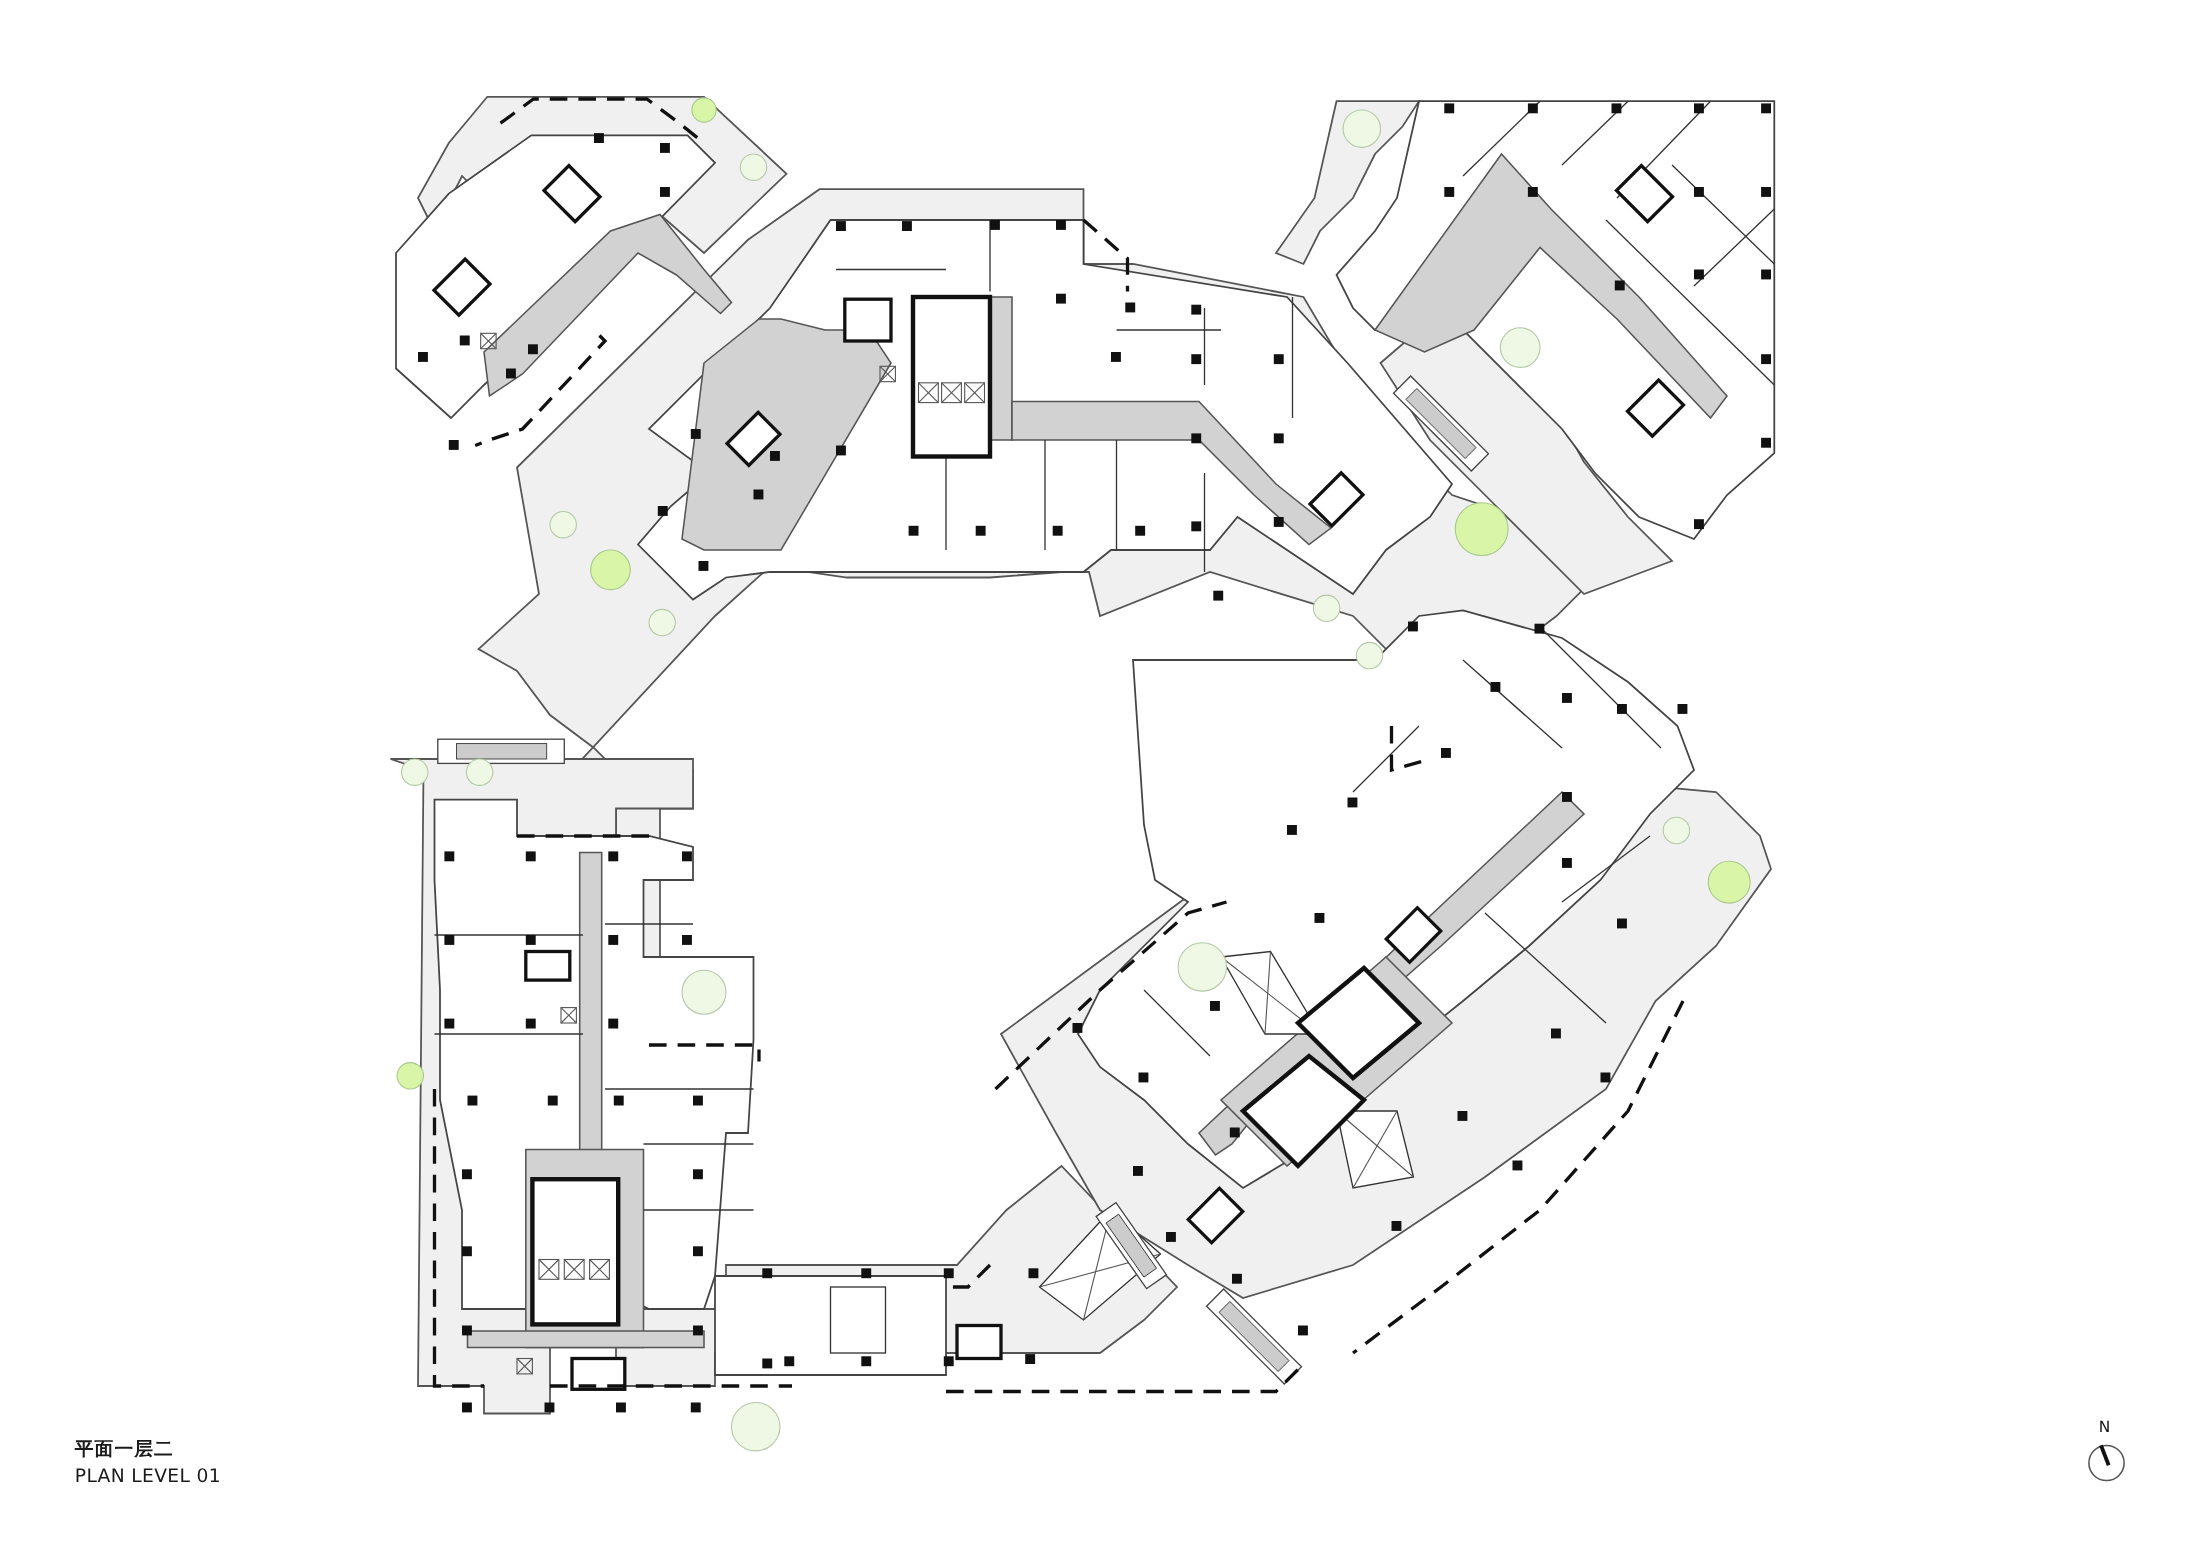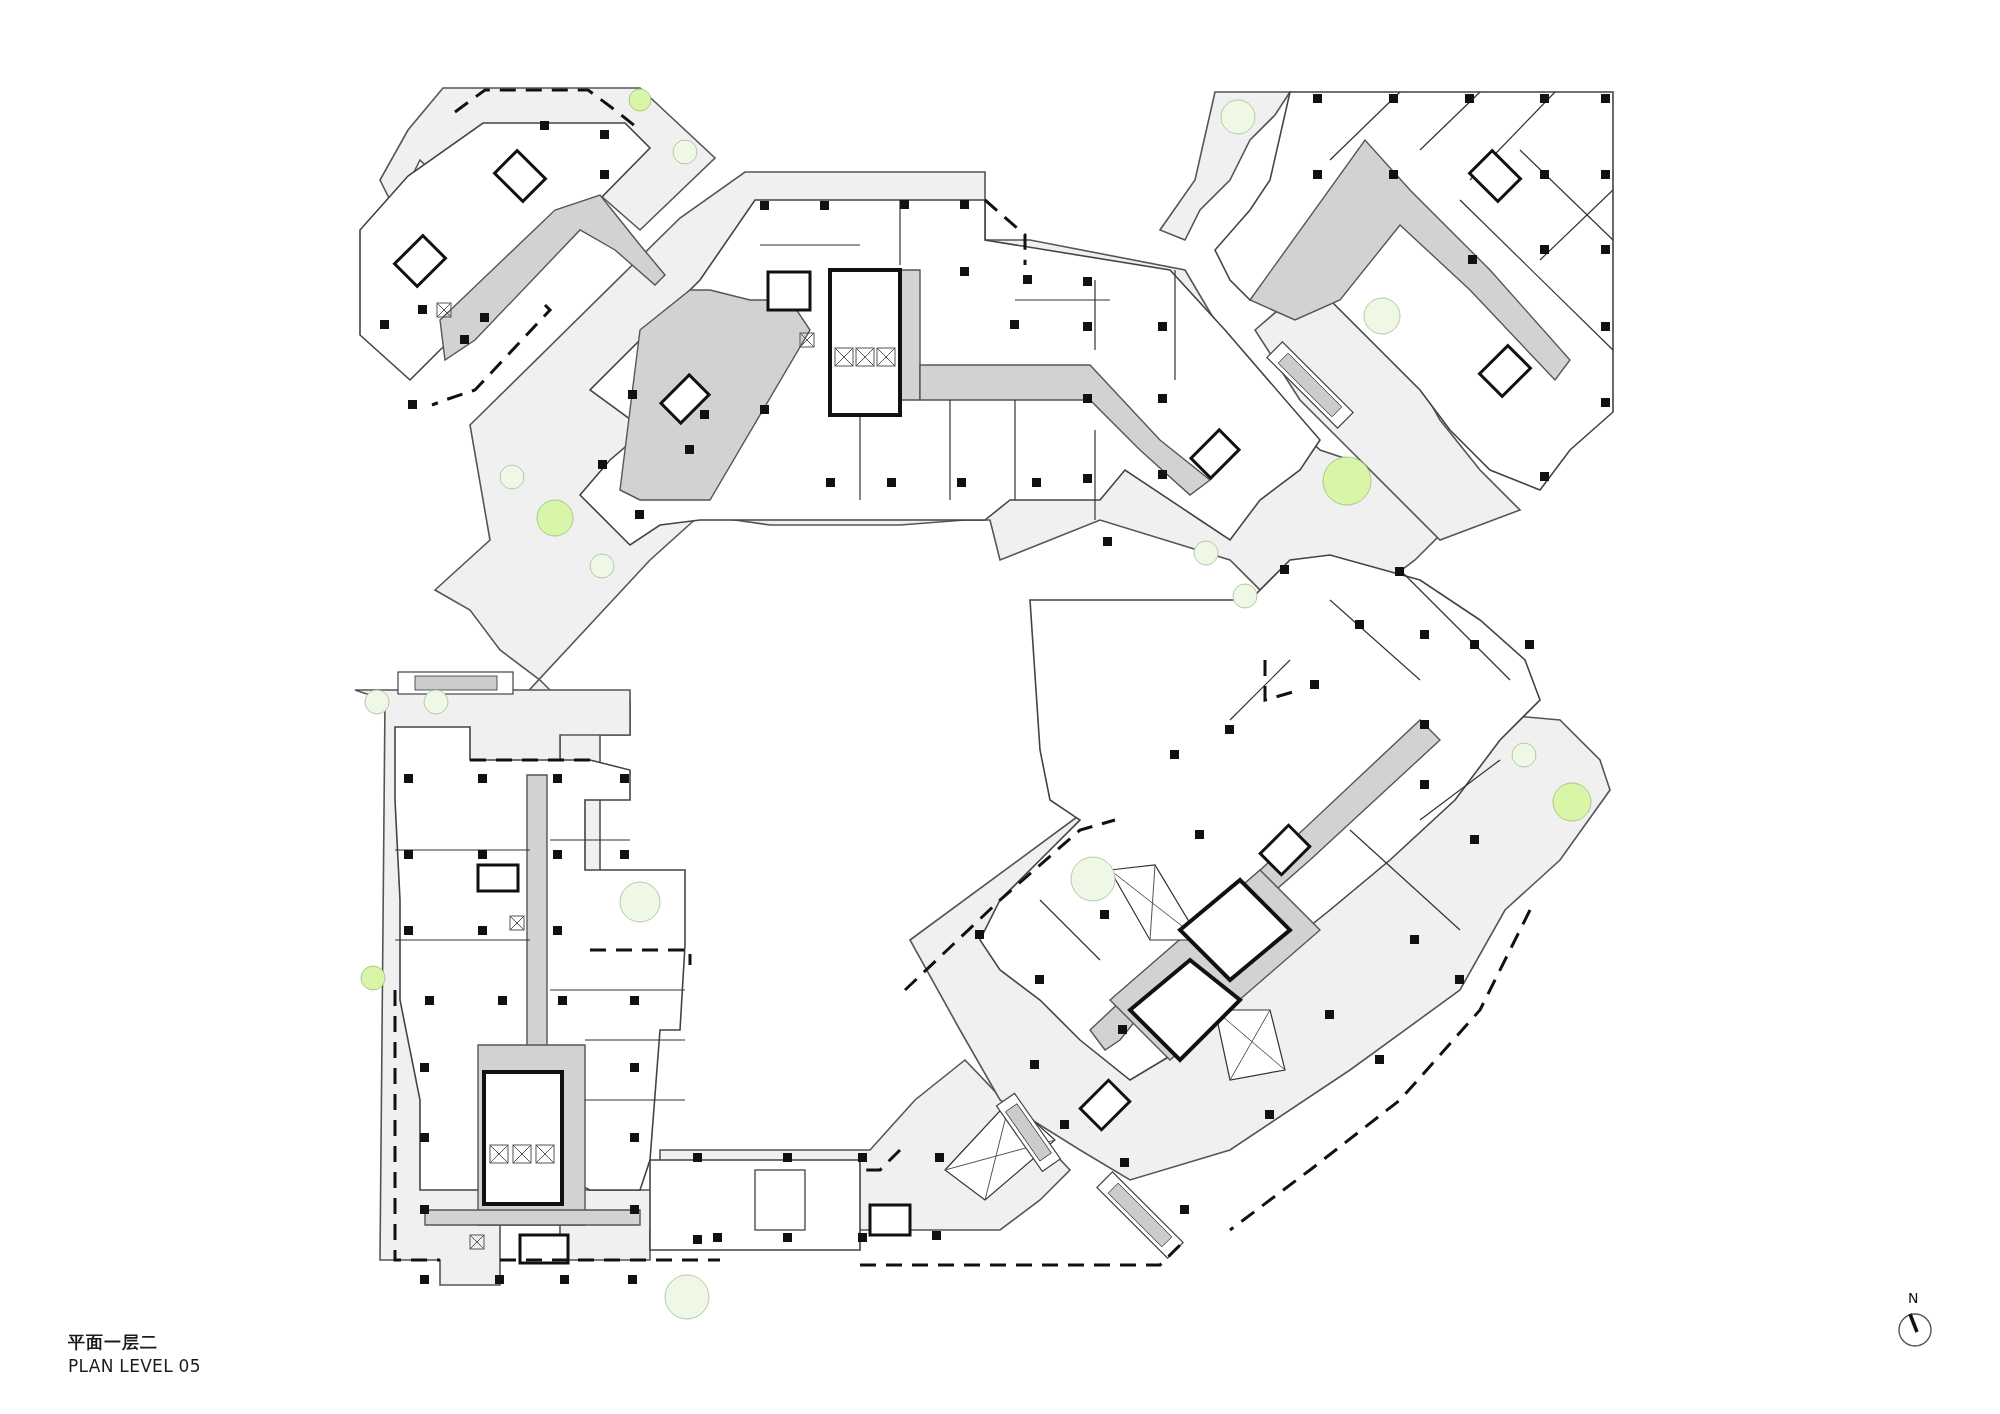--- a/index.html
+++ b/index.html
@@ -1,20 +1,20 @@
 <!DOCTYPE html>
 <html><head>
 <meta charset="utf-8">
 <style>
   html, body { margin: 0; padding: 0; background: #ffffff; }
   body { width: 2000px; height: 1414px; position: relative; overflow: hidden;
          font-family: "Liberation Sans", "DejaVu Sans", sans-serif; }
   #plan { position: absolute; left: 0; top: 0; width: 2000px; height: 1414px; }
   .caption { position: absolute; left: 68px; top: 1306px; color: #1a1a1a; }
-  .caption .cn { font-family: "DejaVu Sans", sans-serif; font-size: 17px; font-weight: bold; letter-spacing: 1px; line-height: 24px; margin-top: 24px; }
+  .caption .cn { font-family: "DejaVu Sans", sans-serif; font-size: 17px; font-weight: bold; letter-spacing: 1px; line-height: 24px; }
   .caption .en { font-family: "DejaVu Sans", sans-serif; font-size: 17px; line-height: 24px; letter-spacing: 0.3px; }
   .north { position: absolute; left: 1890px; top: 1290px; width: 60px; height: 70px; }
   .north .n-label { position: absolute; left: 18px; top: 0; font-family: "DejaVu Sans", sans-serif; font-size: 14px; color: #111; }
   .north svg { position: absolute; left: 0; top: 10px; }
   .walk { fill: #f0f0f0; stroke: #555; stroke-width: 1.6; }
   .unit { fill: #ffffff; stroke: #444; stroke-width: 1.6; }
   .cor { fill: #d2d2d2; stroke: #555; stroke-width: 1.4; }
   .div { stroke: #333; stroke-width: 1.2; fill: none; }
   .thin { stroke: #555; stroke-width: 1; fill: none; }
   .core { fill: #ffffff; stroke: #111; stroke-width: 4; }
@@ -339,21 +339,21 @@
     <circle class="tree-l" cx="373" cy="978" r="12"></circle>
     <circle class="tree-p" cx="1093" cy="879" r="22"></circle>
     <circle class="tree-p" cx="1524" cy="755" r="12"></circle>
     <circle class="tree-l" cx="1572" cy="802" r="19"></circle>
     <circle class="tree-p" cx="687" cy="1297" r="22"></circle>
   </g>
 </svg>
 
 <div class="caption">
   <div class="cn">平面一层二</div>
-  <div class="en">PLAN LEVEL 05</div>
+  <div class="en">PLAN LEVEL 01</div>
 </div>
 
 <div class="north">
   <span class="n-label">N</span>
   <svg width="50" height="50" viewBox="0 0 50 50">
     <circle cx="25" cy="30" r="16" fill="none" stroke="#555" stroke-width="1.4"></circle>
     <line x1="20" y1="14" x2="27" y2="32" stroke="#111" stroke-width="3.5"></line>
   </svg>
 </div>
 

